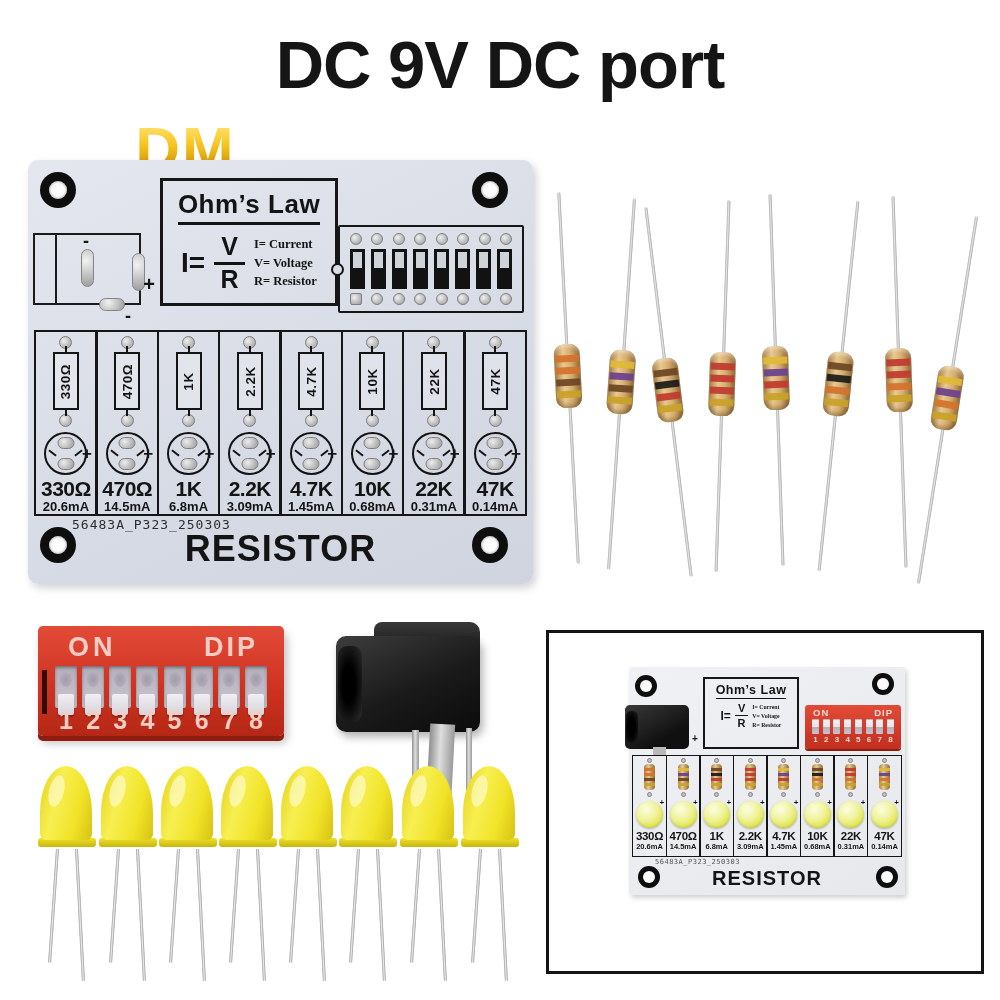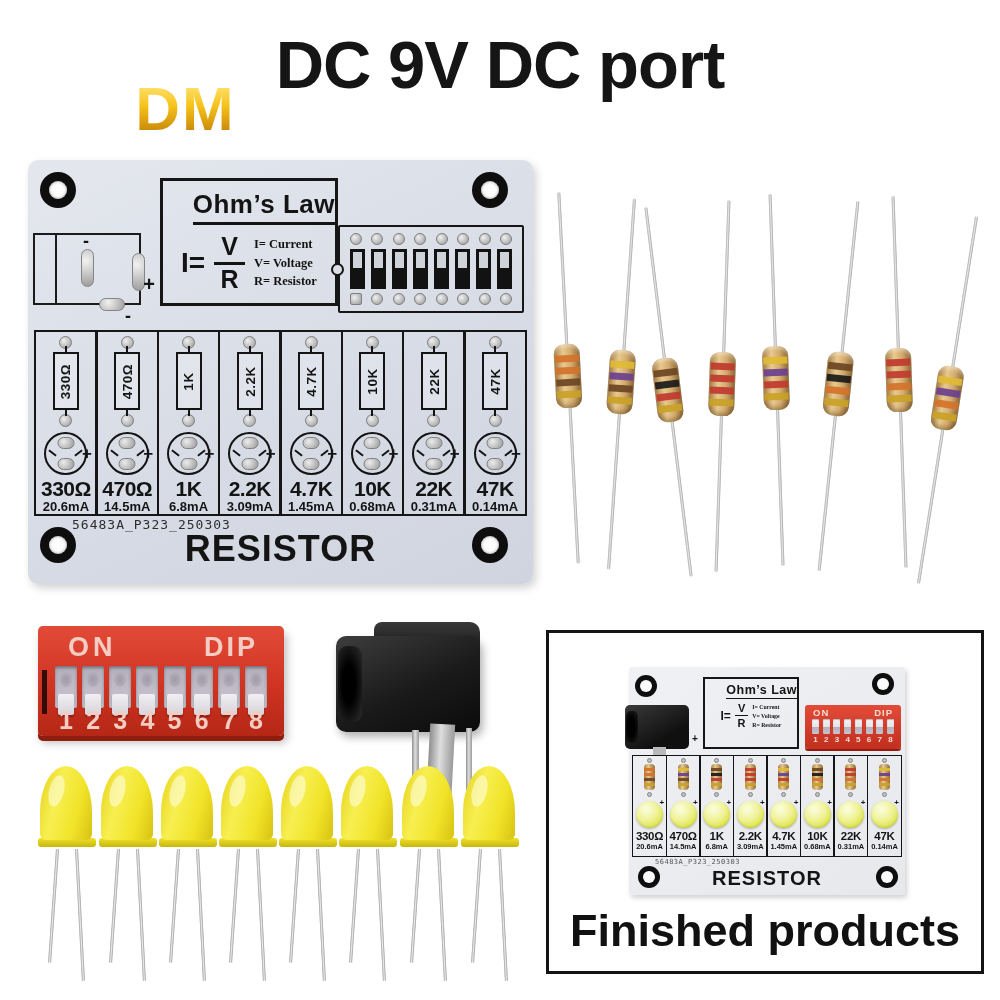--- a/index.html
+++ b/index.html
@@ -7,21 +7,21 @@
     width:1000px;height:1000px;background:#ffffff;position:relative;overflow:hidden;
     font-family:"Liberation Sans",sans-serif;color:#141414;
   }
   [data-name]{box-sizing:border-box;}
 
   
   .logo{position:absolute;left:78px;top:78px;width:215px;text-align:center;}
   .logo-dm{
     font-size:62px;font-weight:800;line-height:1;letter-spacing:2px;color:#e8a50f;
     background:linear-gradient(180deg,#ffe87f 5%,#f6c21a 45%,#c07d05 95%);
-    -webkit-background-clip:text;background-clip:text;-webkit-text-fill-color:transparent;
+    -webkit-background-clip:text;background-clip:text;margin-top:40px;-webkit-text-fill-color:transparent;
   }
   .logo-name{
     margin-top:3px;font-size:17px;font-weight:700;letter-spacing:9px;color:#d99a0b;
     background:linear-gradient(180deg,#ffdf6e,#c07d05);
     -webkit-background-clip:text;background-clip:text;-webkit-text-fill-color:transparent;
   }
   .title{position:absolute;left:210px;top:26px;width:580px;text-align:center;
     font-size:67px;font-weight:700;color:#151515;letter-spacing:-1px;}
 
   
@@ -42,21 +42,21 @@
   .fp-oval{position:absolute;background:radial-gradient(circle at 35% 30%,#f2f2f2,#9c9c9c);border:1px solid #858585;}
   .oval-left{left:46px;top:14px;width:13px;height:38px;border-radius:7px;}
   .oval-right{left:97px;top:18px;width:13px;height:38px;border-radius:7px;}
   .oval-bottom{left:64px;bottom:-8px;width:26px;height:13px;border-radius:7px;}
   .jackfp .m1{position:absolute;left:48px;top:-4px;font-size:18px;font-weight:700;}
   .jackfp .p1{position:absolute;right:-16px;top:38px;font-size:20px;font-weight:700;}
   .jackfp .m2{position:absolute;left:90px;bottom:-24px;font-size:18px;font-weight:700;}
 
   
   .ohmbox{position:absolute;left:132px;top:18px;width:178px;height:128px;border:3px solid #161616;}
-  .ohm-title{text-align:right;margin-top:8px;font-size:26px;font-weight:700;letter-spacing:.5px;}
+  .ohm-title{text-align:center;margin-top:8px;font-size:26px;font-weight:700;letter-spacing:.5px;}
   .ohm-title span{border-bottom:3px solid #141414;padding-bottom:3px;}
   .ohm-formula{display:flex;align-items:center;justify-content:center;gap:9px;margin-top:14px;}
   .ohm-i{font-size:28px;font-weight:700;}
   .ohm-frac{text-align:center;font-weight:700;font-size:25px;line-height:1.02;}
   .ohm-frac .v{display:block;border-bottom:3px solid #141414;padding:0 7px 2px;}
   .ohm-frac .r{display:block;padding-top:2px;}
   .ohm-legend{font-size:12.5px;font-weight:700;line-height:1.5;}
   .ohm-legend span{display:block;font-family:Liberation Serif, serif;}
   
   .ohmbox.mini{left:74px;top:10px;width:96px;height:72px;border-width:2px;}
@@ -713,14 +713,13 @@
           <div class="mpad" data-name="solder-pad"></div>
           <div class="mini-plus" data-name="plus-mark">+</div>
           <div class="mini-led" data-name="assembled-led"></div>
           <div class="mini-value" data-name="resistor-value">47K</div>
           <div class="mini-current" data-name="resistor-current">0.14mA</div>
         </div>
       </div>
     <div class="mini-serial" data-name="board-serial">56483A_P323_250303</div>
     <div class="mini-label" data-name="board-title">RESISTOR</div>
   </div>
-  <div class="finished-label" data-name="finished-products-label">Finished products</div>
 </div>
 
 </body></html>

